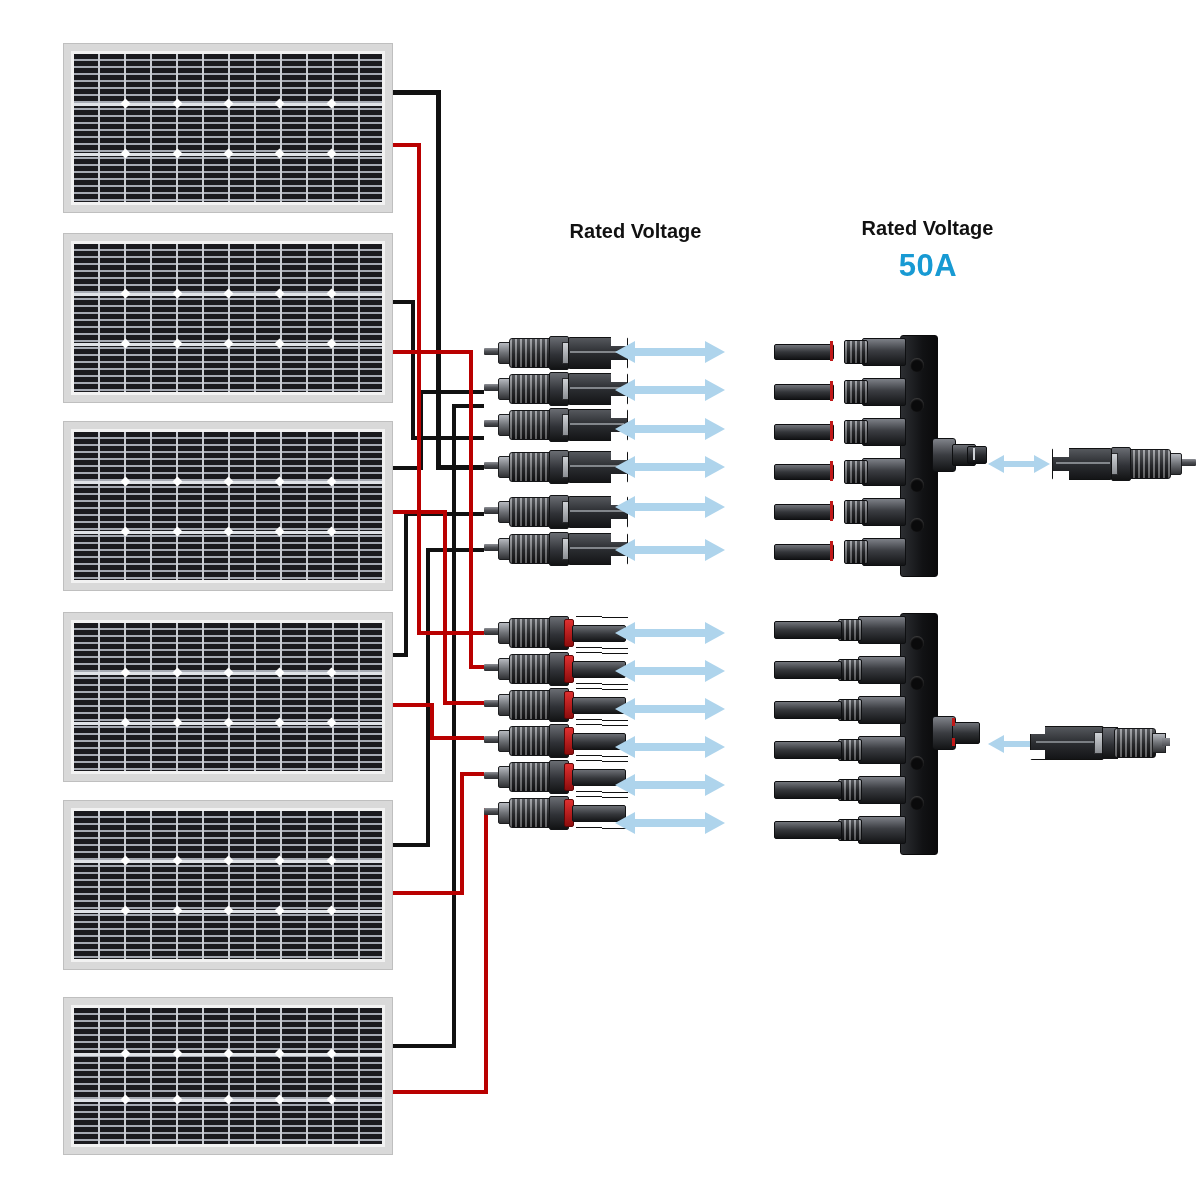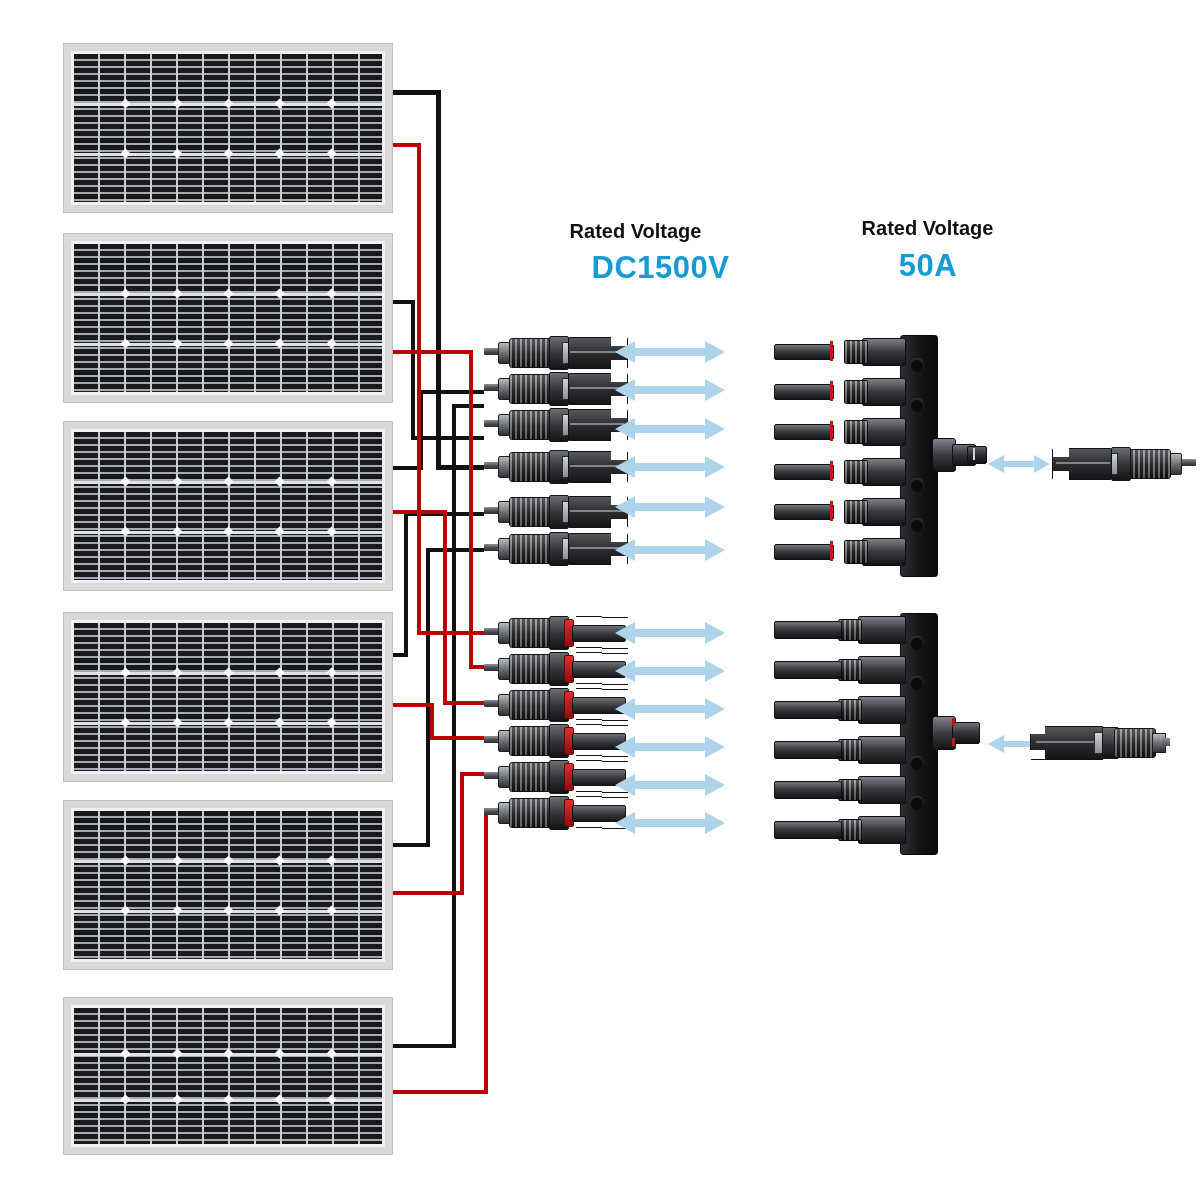--- a/index.html
+++ b/index.html
@@ -161,21 +161,20 @@
       border:1px solid #0e0f11;border-radius:2px;}
   .out-tipslot{position:absolute;background:#cdd1d6;}
 </style>
 </head>
 <body>
 
 <div id="stage">
 
 
   <div class="spec-label" id="voltage-label">Rated Voltage</div>
-  <div class="spec-value" id="voltage-value">DC1500V</div>
 
   <div class="spec-label" id="current-label">Rated Voltage</div>
   <div class="spec-value" id="current-value">50A</div>
 
   <div class="panel" style="left:63px;top:43px;width:330px;height:170px;">
     <div class="panel-inner">
         <div class="cellgrid panel-cells">
           <div class="fingers"></div>
           <div class="colsep"></div>
           <div class="busbar" style="top: 33.3333%;"></div>

